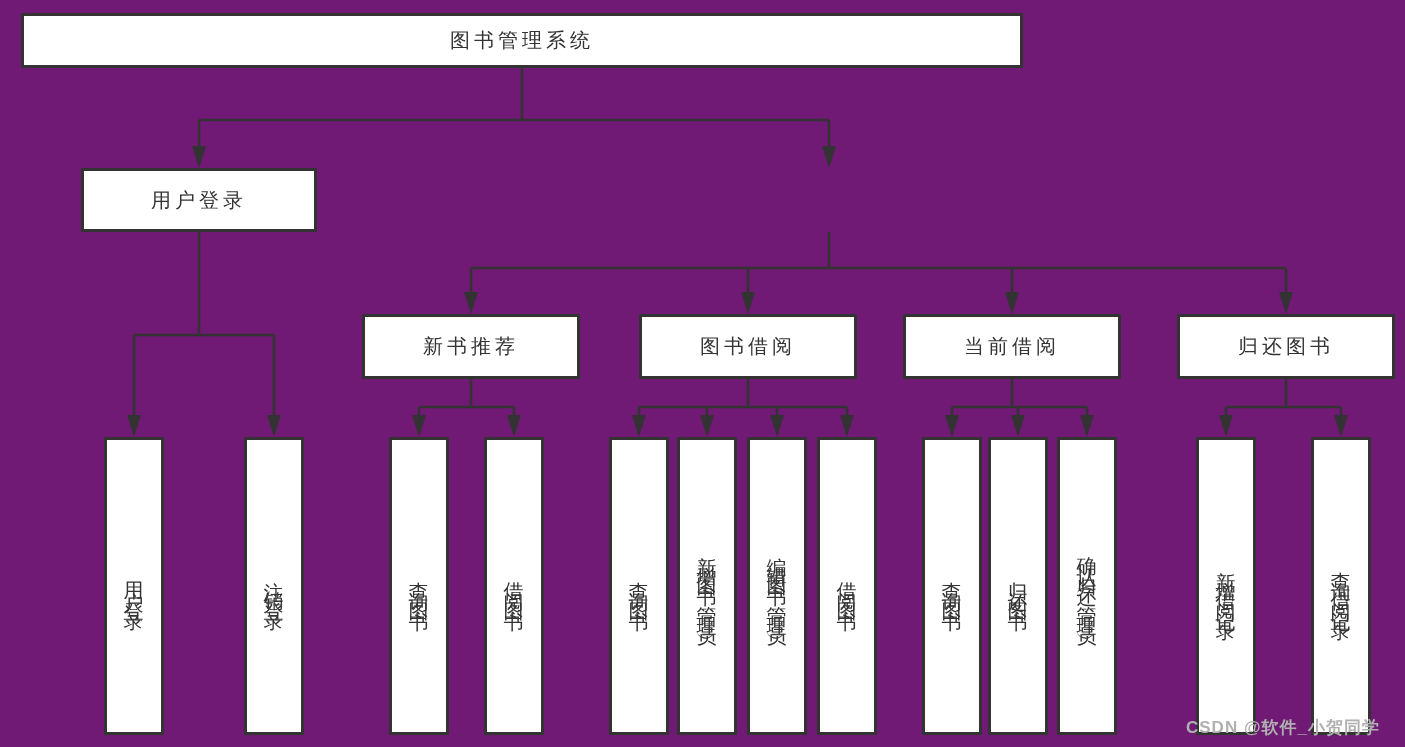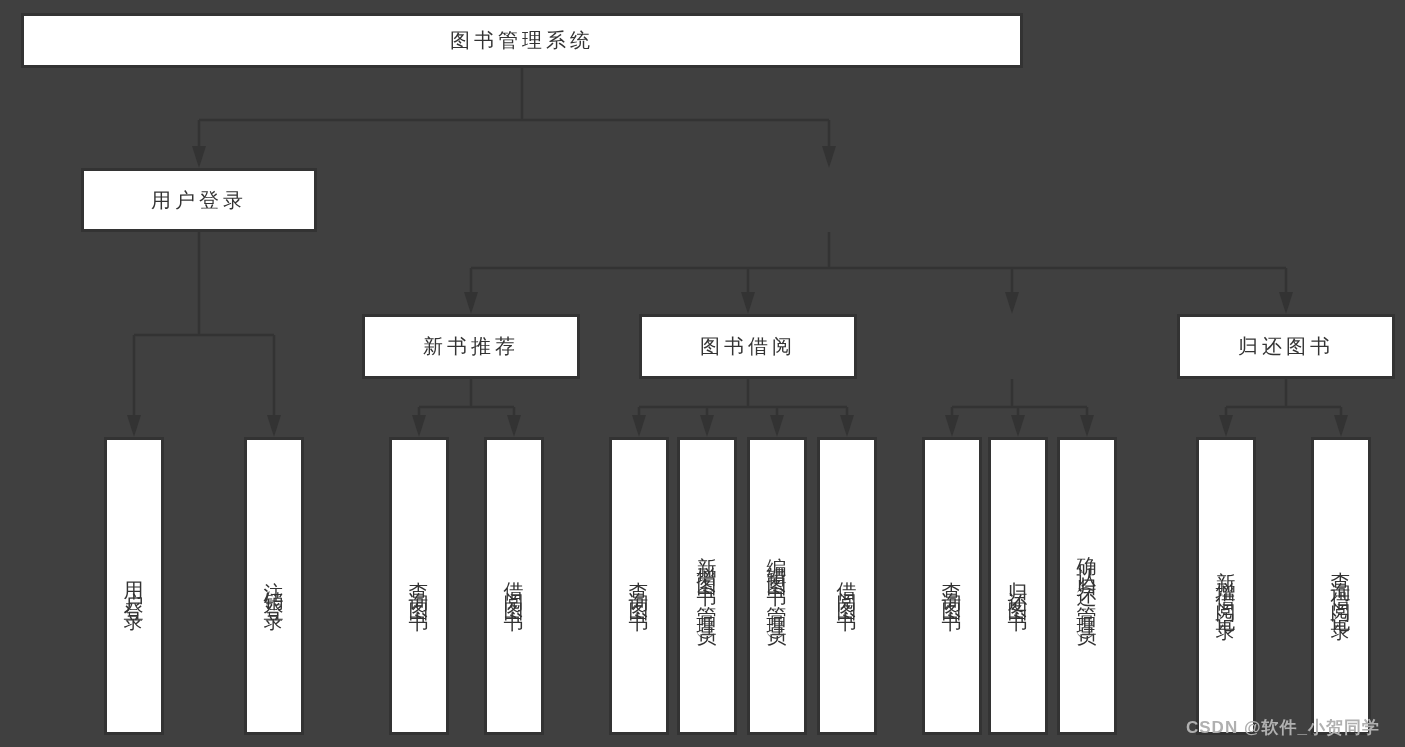--- a/index.html
+++ b/index.html
@@ -1,17 +1,17 @@
 <!DOCTYPE html>
 <html><head>
 <meta charset="utf-8">
 <style>
   html,body{margin:0;padding:0;background:#ffffff;}
   #canvas{
-    position:relative;width:1405px;height:747px;background:#404040;
+    position:relative;width:1405px;height:747px;background:#701a75;
     font-family:"Liberation Sans","DejaVu Sans",sans-serif;color:#333333;overflow:hidden;
   }
   #wires{position:absolute;left:0;top:0;width:1405px;height:747px;}
   .node{
     position:absolute;background:#ffffff;border:3px solid #333333;box-sizing:border-box;
     display:flex;align-items:center;justify-content:center;
     font-size:20px;letter-spacing:4px;white-space:nowrap;
   }
   .node.v{
     writing-mode:vertical-rl;text-orientation:mixed;
@@ -67,20 +67,21 @@
       <polygon points="1334,415 1348,415 1341,437"></polygon>
     </g>
   </svg>
 
   <div class="node" style="left:21px;top:13px;width:1002px;height:55px">图书管理系统</div>
 
   <div class="node" style="left:81px;top:168px;width:236px;height:64px">用户登录</div>
 
   <div class="node" style="left:362px;top:314px;width:218px;height:65px">新书推荐</div>
   <div class="node" style="left:639px;top:314px;width:218px;height:65px">图书借阅</div>
+  <div class="node" style="left:903px;top:314px;width:218px;height:65px">当前借阅</div>
   <div class="node" style="left:1177px;top:314px;width:218px;height:65px">归还图书</div>
 
   <div class="node v" style="left:104px;top:437px;width:60px;height:298px">用户登录</div>
   <div class="node v" style="left:244px;top:437px;width:60px;height:298px">注销登录</div>
 
   <div class="node v" style="left:389px;top:437px;width:60px;height:298px">查询图书</div>
   <div class="node v" style="left:484px;top:437px;width:60px;height:298px">借阅图书</div>
 
   <div class="node v" style="left:609px;top:437px;width:60px;height:298px">查询图书</div>
   <div class="node v" style="left:677px;top:437px;width:60px;height:298px">新增图书（管理员）</div>

